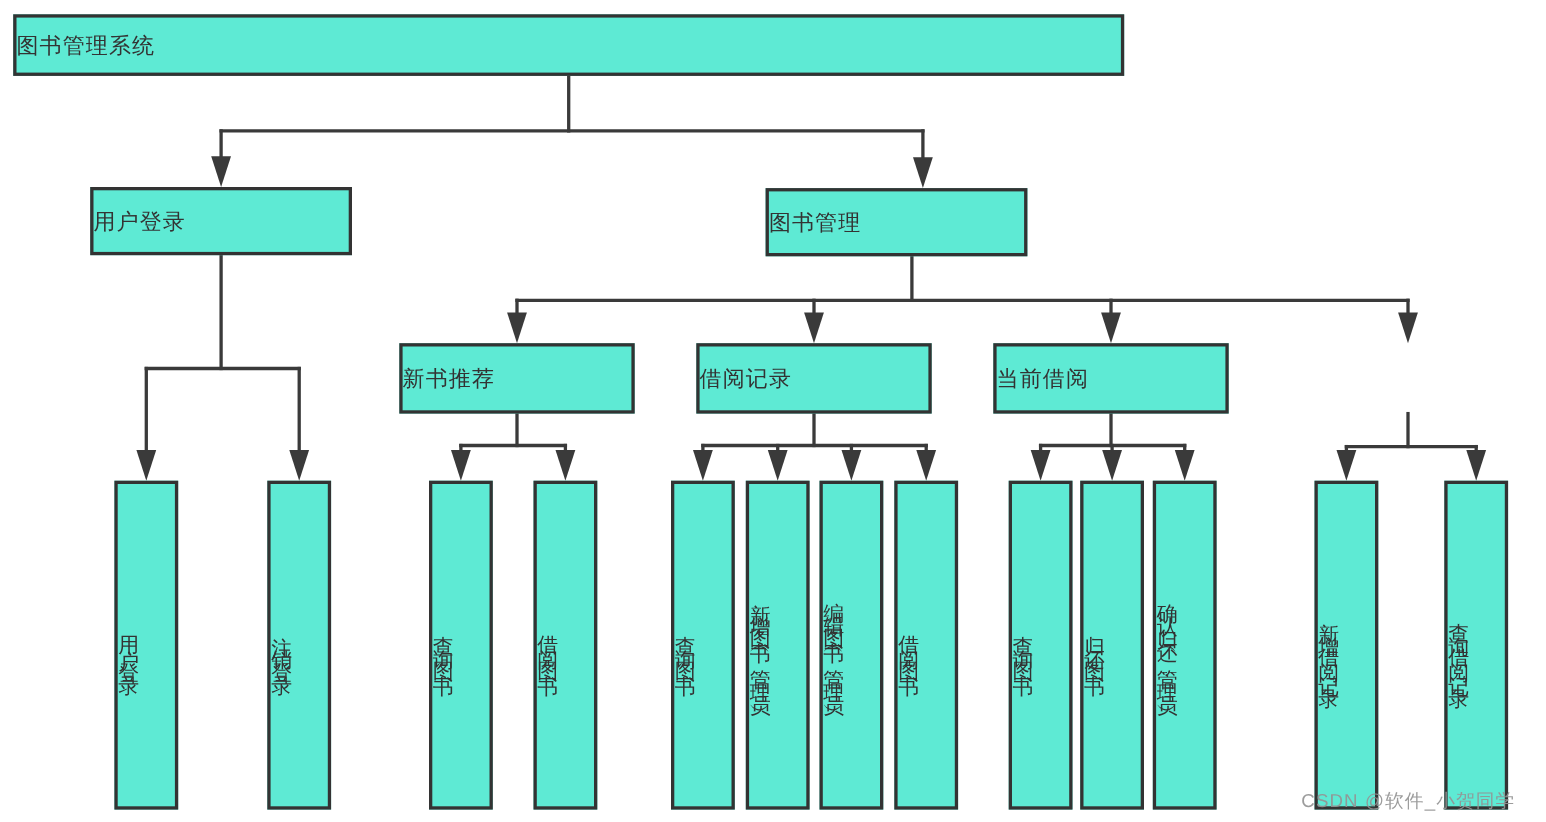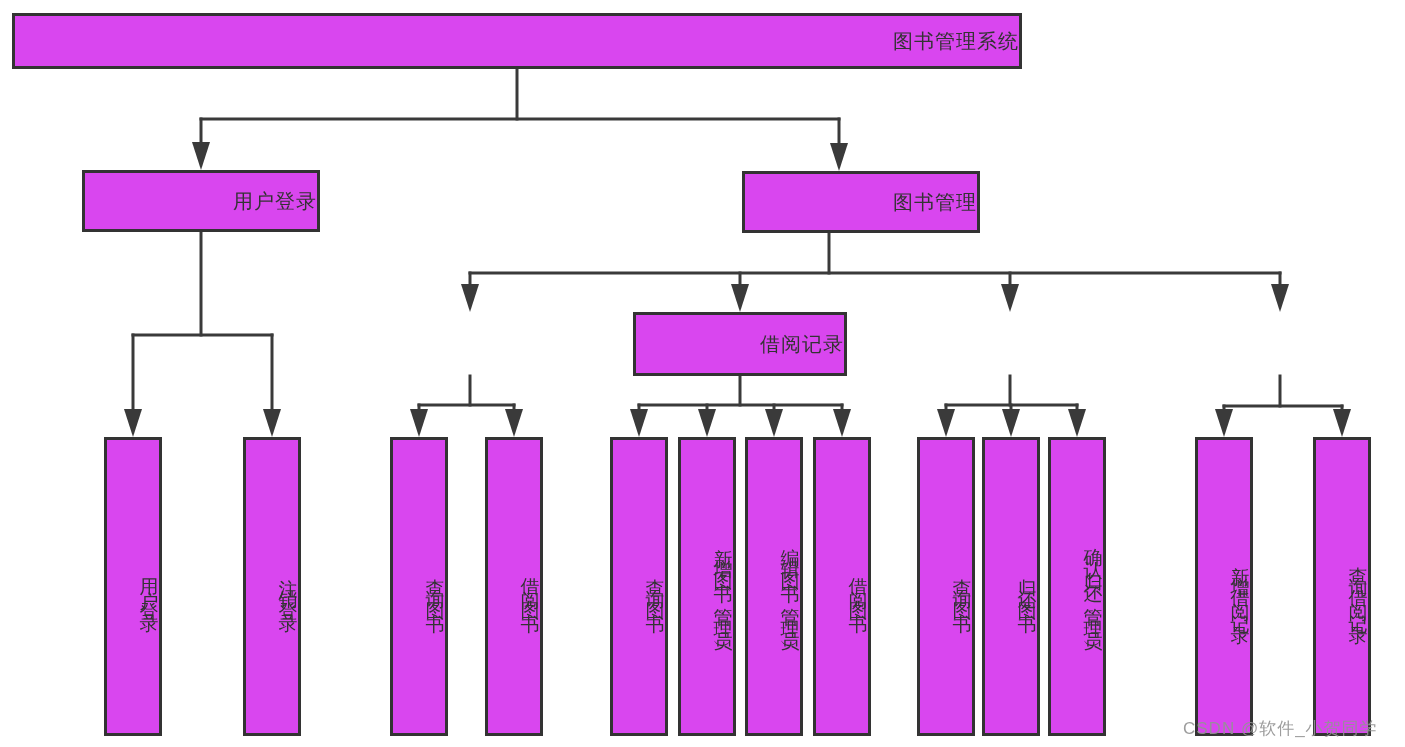--- a/index.html
+++ b/index.html
@@ -17,25 +17,25 @@
   }
   #connectors {
     position: absolute;
     left: 0;
     top: 0;
     z-index: 0;
   }
   .box {
     position: absolute;
     box-sizing: border-box;
-    background: #d946ef;
+    background: #5eead4;
     border: 3px solid #333333;
     display: flex;
     align-items: center;
-    justify-content: flex-end;
+    justify-content: flex-start;
     z-index: 1;
     color: #333333;
   }
   .h-box .lbl {
     font-size: 20px;
     letter-spacing: 1px;
     white-space: nowrap;
   }
   .root-box .lbl { font-size: 20px; }
   .v-box .lbl {
@@ -140,27 +140,33 @@
     </g>
   </svg>
 
   <div class="box h-box root-box" style="left:12px; top:13px; width:1010px; height:56px;">
     <span class="lbl">图书管理系统</span>
   </div>
 
   <div class="box h-box" style="left:82px; top:170px; width:238px; height:62px;">
     <span class="lbl">用户登录</span>
   </div>
-  <div class="box h-box" style="left:742px; top:171px; width:238px; height:62px;">
+  <div class="box h-box" style="left:696px; top:171px; width:238px; height:62px;">
     <span class="lbl">图书管理</span>
   </div>
 
+  <div class="box h-box" style="left:363px; top:312px; width:214px; height:64px;">
+    <span class="lbl">新书推荐</span>
+  </div>
   <div class="box h-box" style="left:633px; top:312px; width:214px; height:64px;">
     <span class="lbl">借阅记录</span>
   </div>
+  <div class="box h-box" style="left:903px; top:312px; width:214px; height:64px;">
+    <span class="lbl">当前借阅</span>
+  </div>
 
   <div class="box v-box" style="left:104px; top:437px; width:58px; height:299px;">
     <span class="lbl">用户登录</span>
   </div>
   <div class="box v-box" style="left:243px; top:437px; width:58px; height:299px;">
     <span class="lbl">注销登录</span>
   </div>
   <div class="box v-box" style="left:390px; top:437px; width:58px; height:299px;">
     <span class="lbl">查询图书</span>
   </div>

